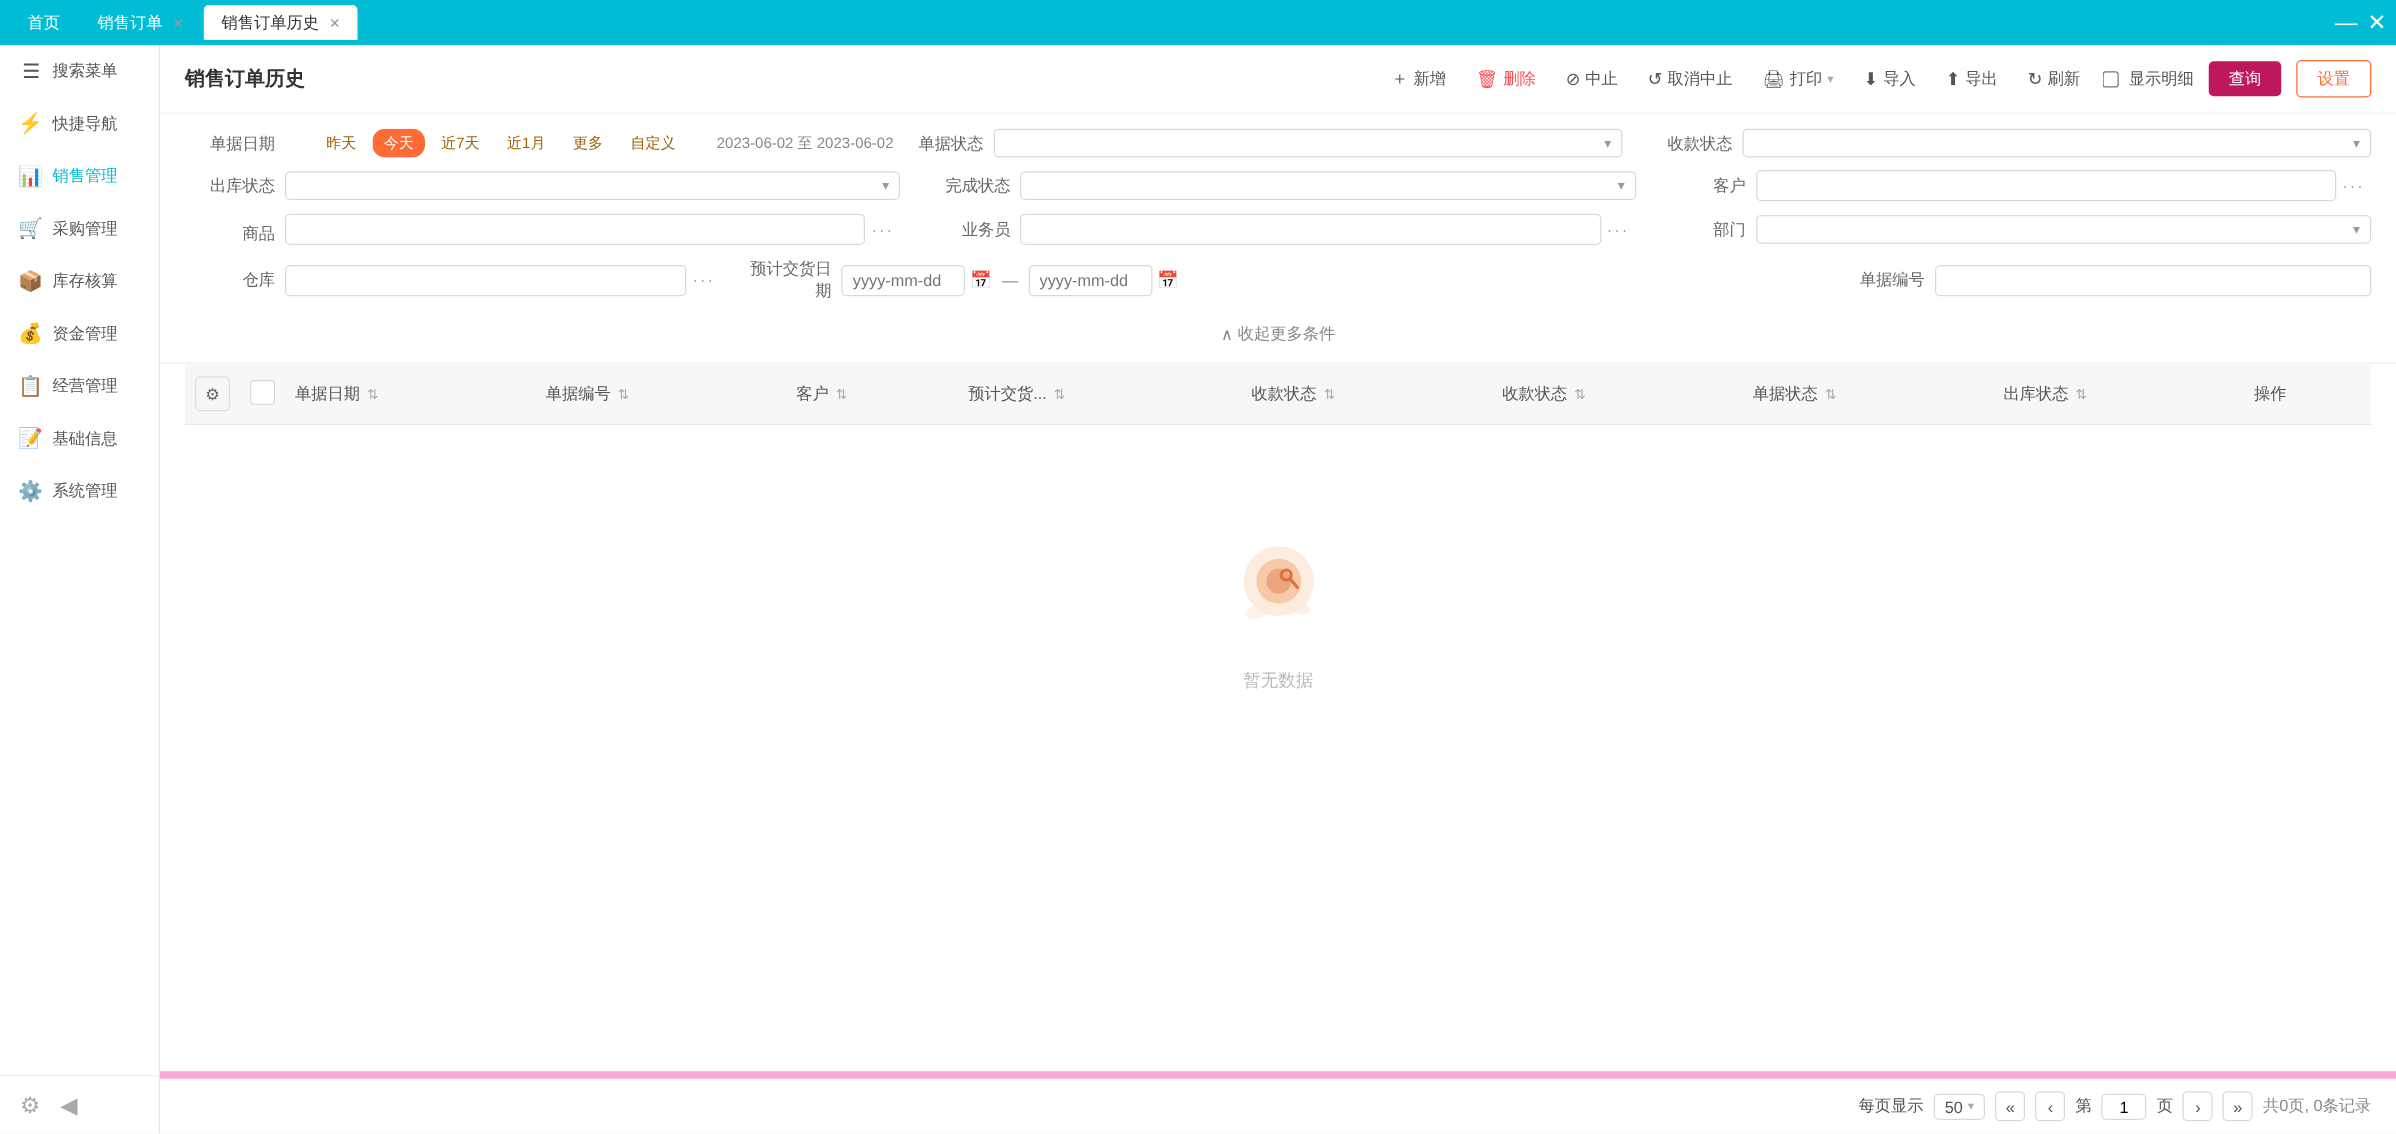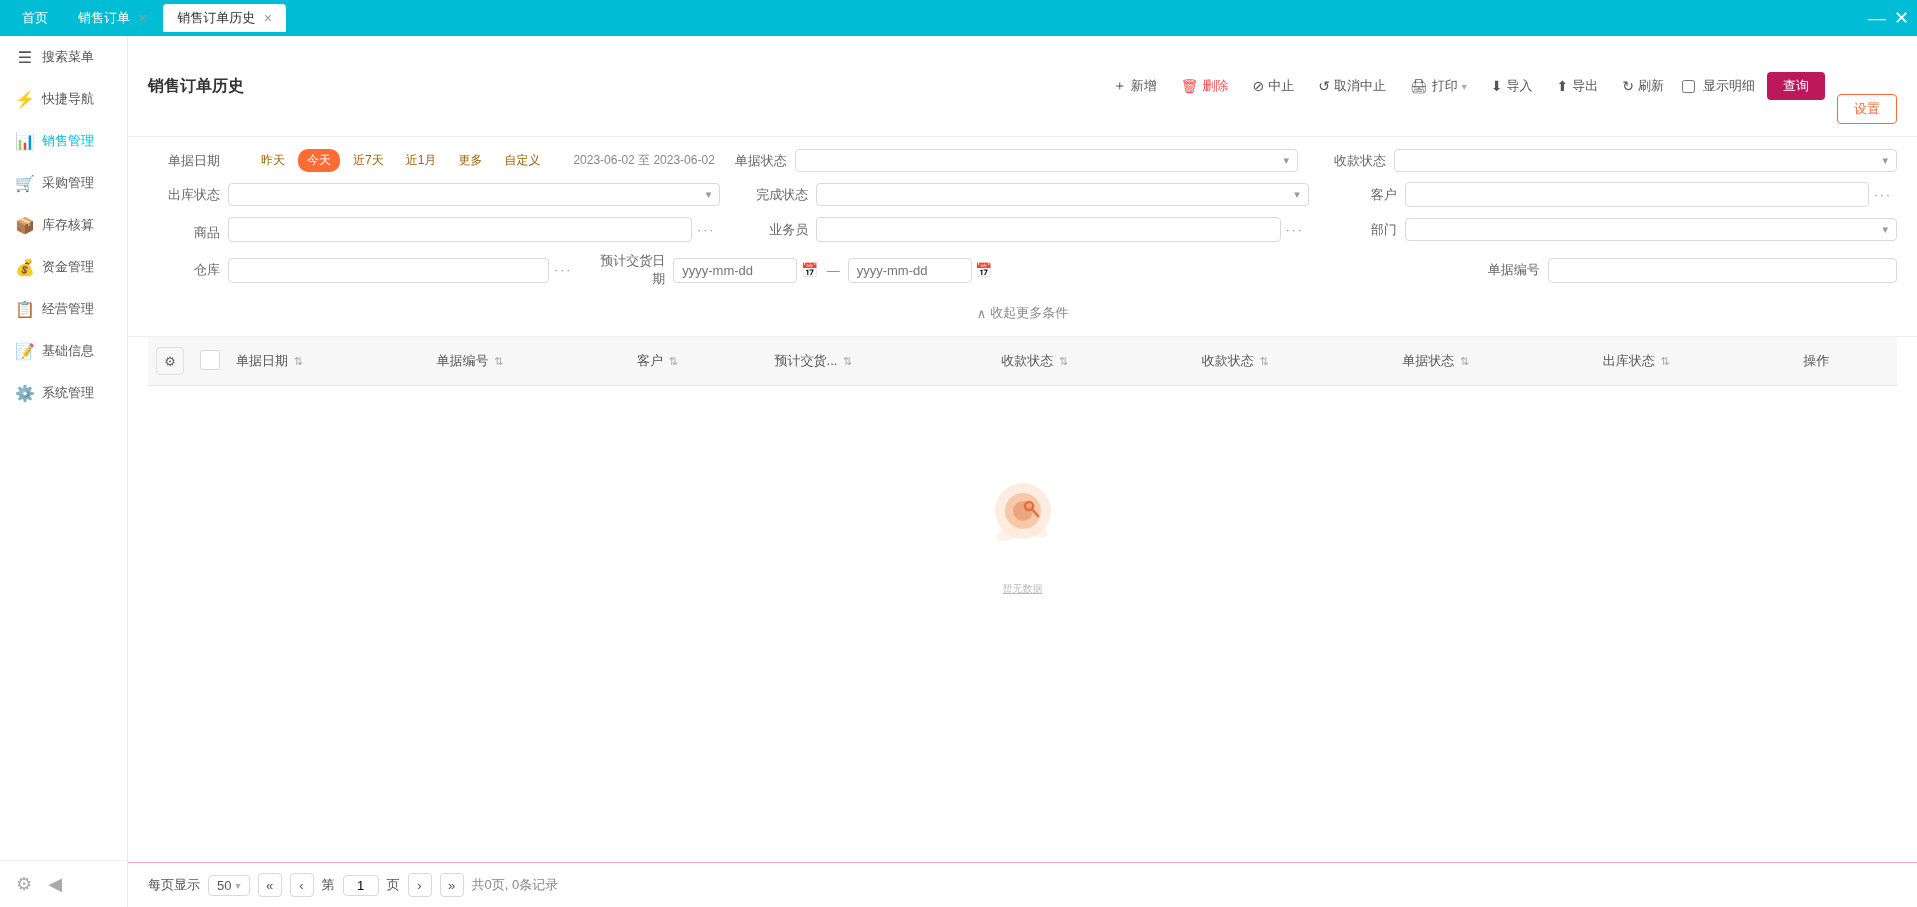--- a/index.html
+++ b/index.html
@@ -237,21 +237,21 @@
     .date-input-wrap {
       display: flex;
       align-items: center;
       gap: 4px;
     }
     .date-input {
       border: 1px solid #d9d9d9;
       border-radius: 4px;
       padding: 4px 8px;
       font-size: 13px;
-      width: 124px;
+      width: 99px;
       color: #bbb;
     }
     .calendar-icon { color: #aaa; font-size: 14px; cursor: pointer; }
     .dash-sep { color: #888; padding: 0 4px; }
     .collapse-more {
       text-align: center;
       padding: 6px 0 2px;
       color: #888;
       font-size: 13px;
       cursor: pointer;
@@ -303,32 +303,31 @@
       justify-content: center;
       padding: 80px 20px;
       color: #bbb;
     }
     .empty-icon {
       width: 100px;
       height: 100px;
       margin-bottom: 16px;
     }
     .empty-text {
-      font-size: 10px;
+      font-size: 14px;
       color: #bbb;
-      text-decoration: underline;
     }
 
     
     .pagination-bar {
       display: flex;
       align-items: center;
-      justify-content: flex-start;
+      justify-content: flex-end;
       padding: 10px 20px;
-      border-top: 1px solid #f9a8d4;
+      border-top: 6px solid #f9a8d4;
       background: #fff;
       flex-shrink: 0;
       gap: 8px;
       font-size: 13px;
       color: #555;
     }
     .page-size-select {
       display: flex;
       align-items: center;
       gap: 4px;
@@ -470,21 +469,21 @@
         </div>
         <div class="toolbar-btn">
           <span class="btn-icon">↻</span>
           <span>刷新</span>
         </div>
         <label class="checkbox-display">
           <input type="checkbox" style="margin-right: 4px;">
           <span>显示明细</span>
         </label>
         <button class="btn-primary">查询</button>
-        <button class="btn-primary" style="background:#fff;color:#ff6b35;border:1px solid #ff6b35;margin-top:46px;">设置</button>
+        <button class="btn-primary" style="background:#fff;color:#ff6b35;border:1px solid #ff6b35;">设置</button>
       </div>
     </div>
 
     <div class="filter-area">
 
       <div class="filter-row">
         <div class="filter-section" style="flex:none;">
           <span class="filter-label">单据日期</span>
           <div class="date-quick-btns">
             <span class="date-quick-btn">昨天</span>

